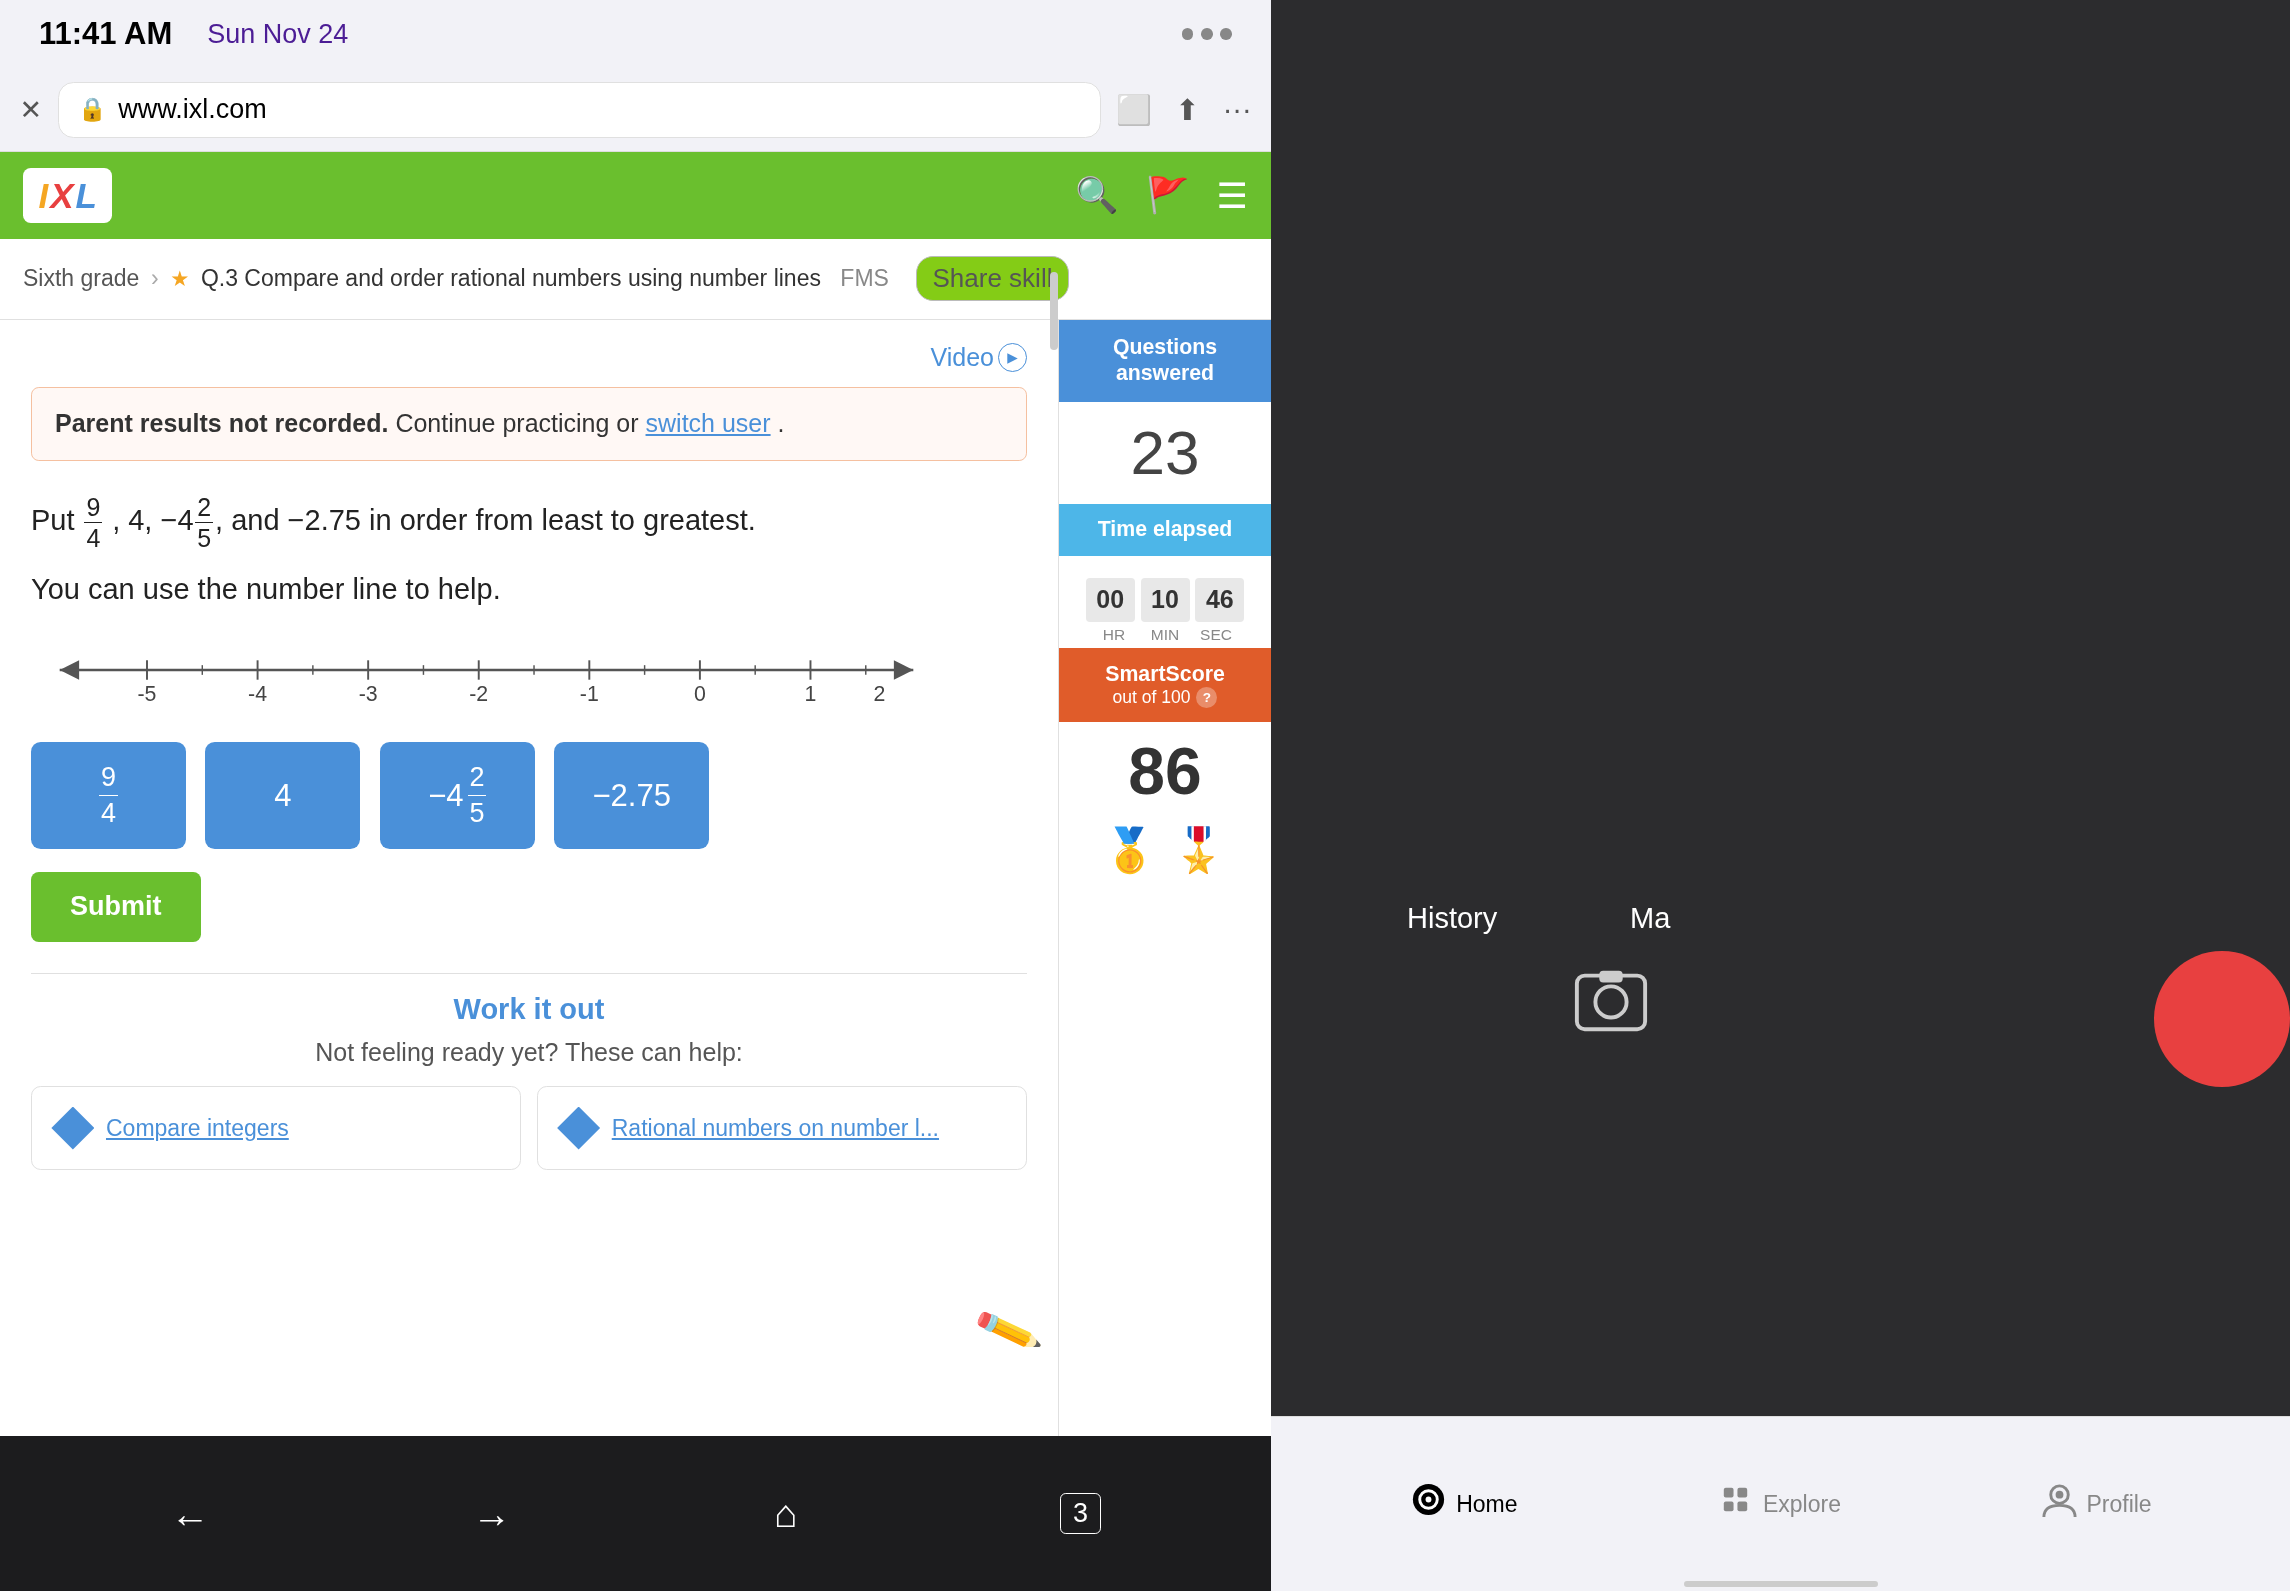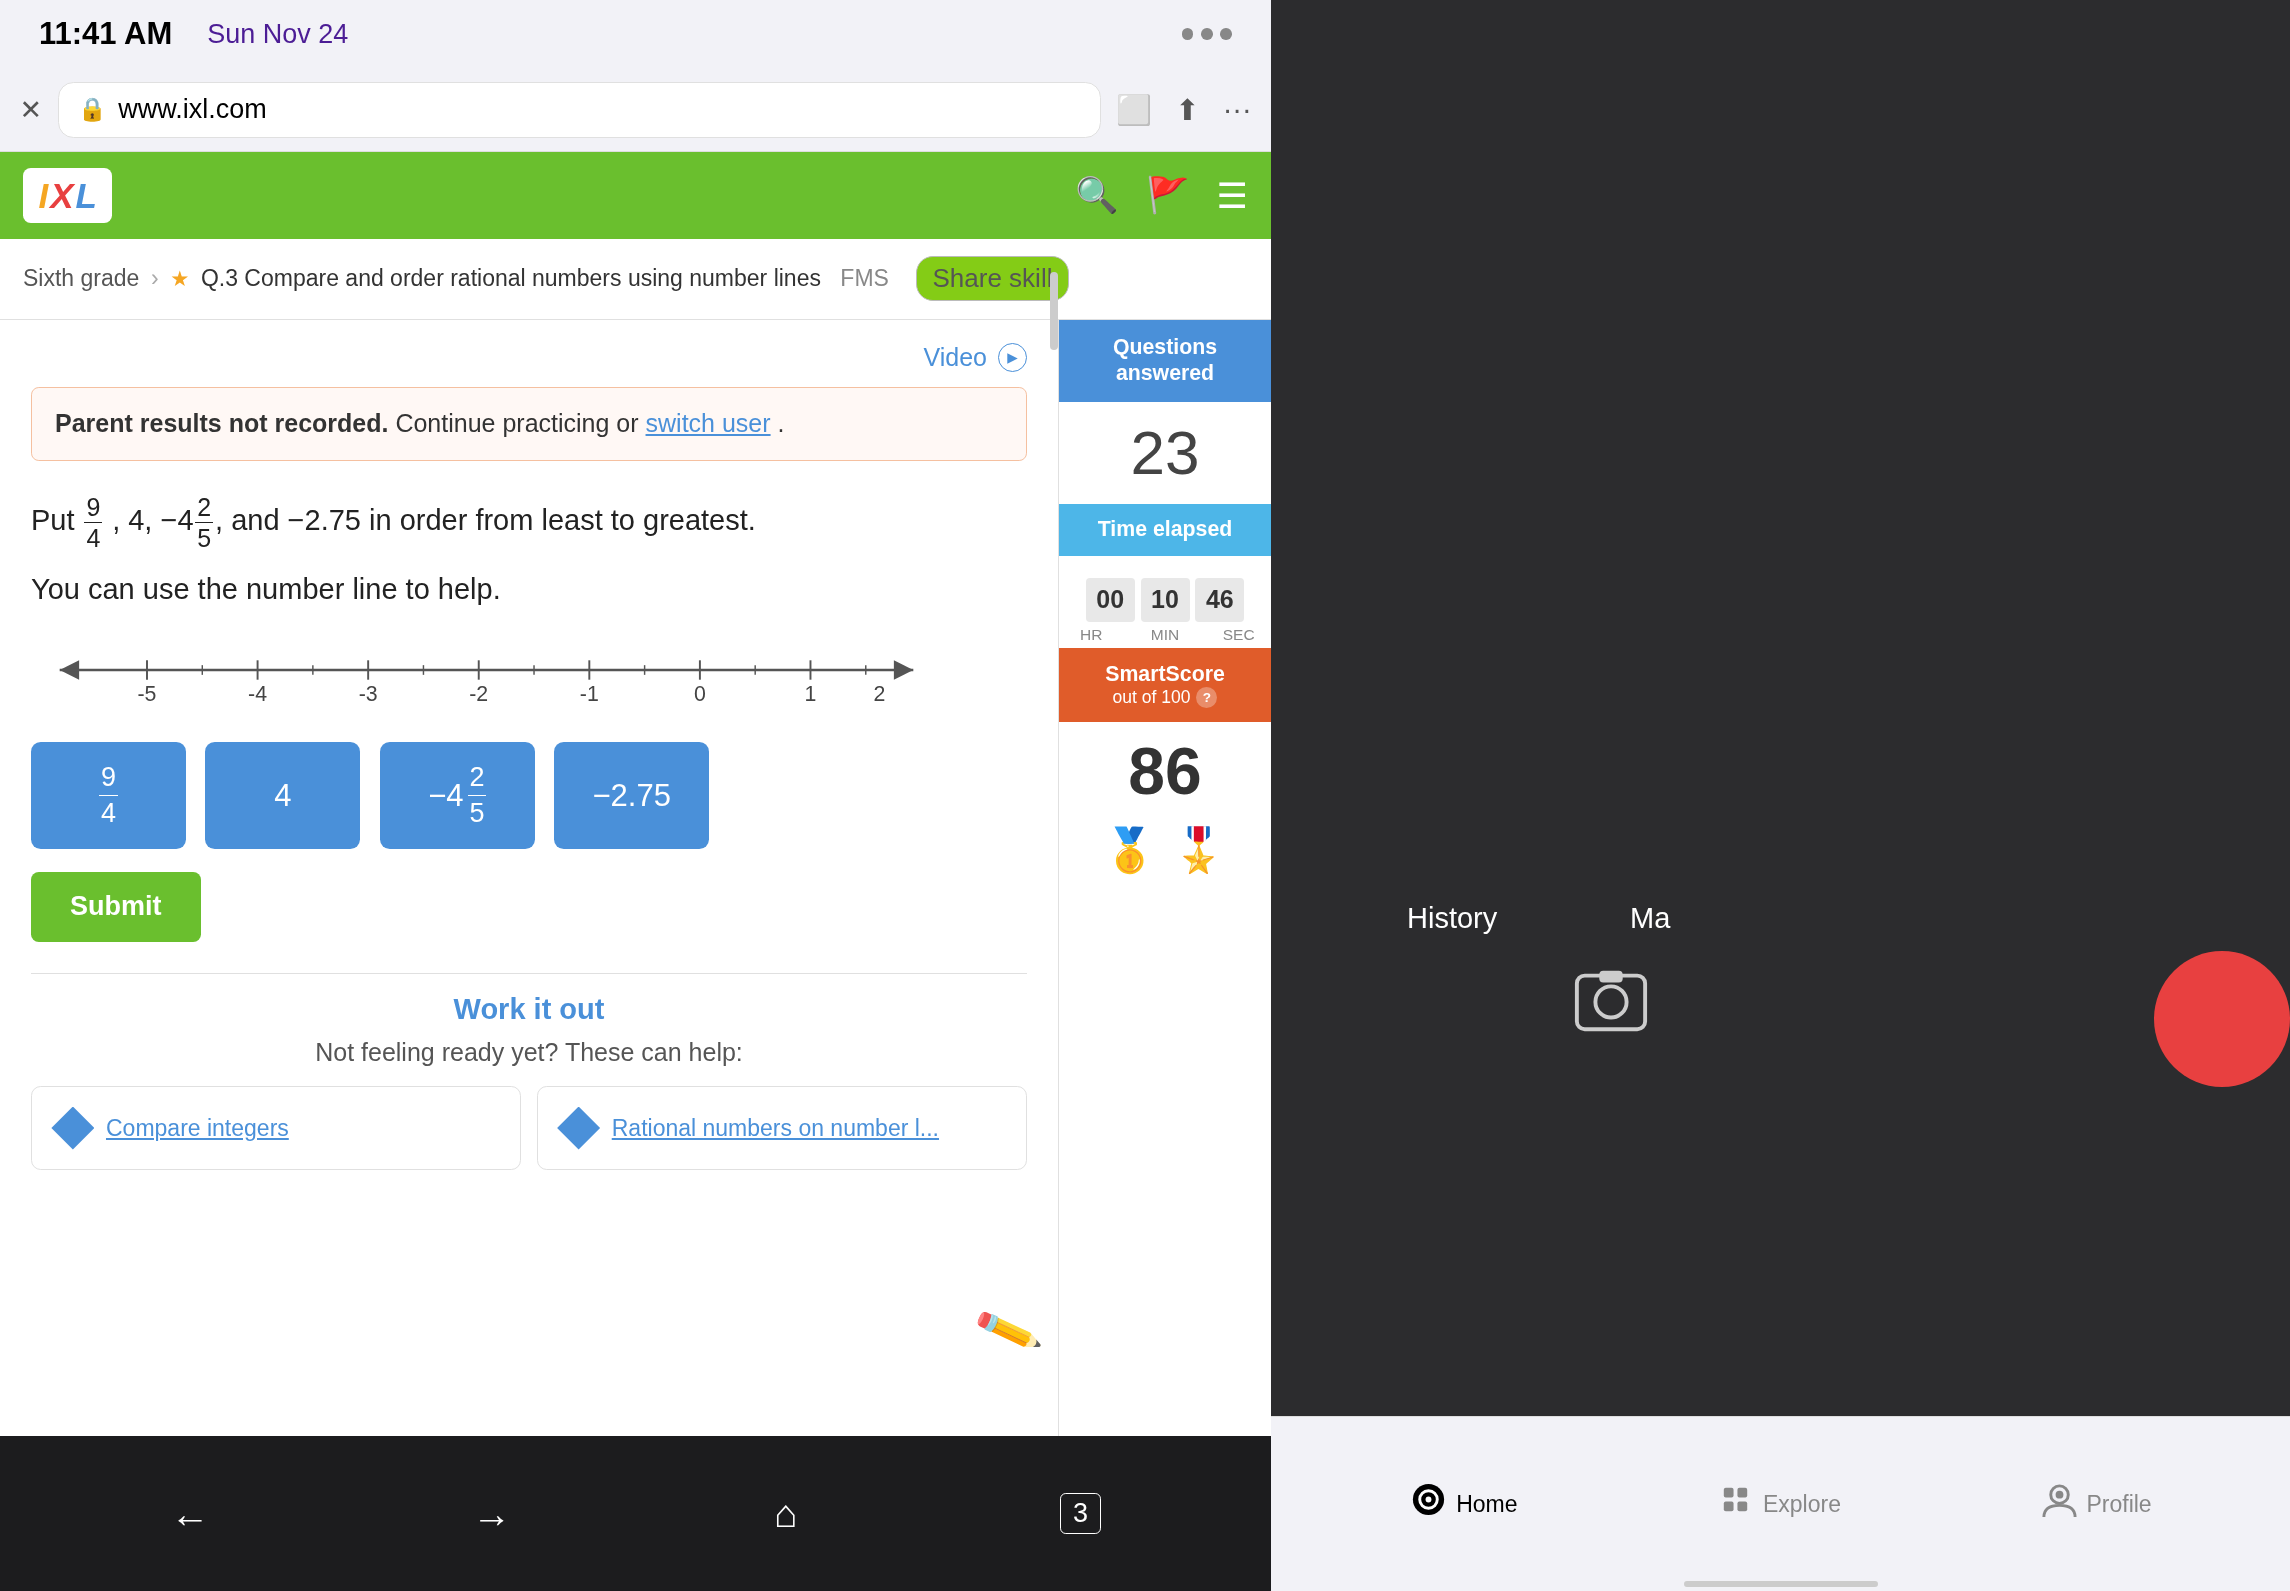--- a/index.html
+++ b/index.html
@@ -170,21 +170,21 @@
 
     
     .video-btn-row {
       display: flex;
       justify-content: flex-end;
       margin-bottom: 15.5px;
     }
     .video-btn {
       display: flex;
       align-items: center;
-      gap: 11px;
+      gap: 4px;
       color: #4a90d9;
       font-size: 25px;
       cursor: pointer;
     }
     .video-play-icon {
       width: 29px;
       height: 29px;
       border: 1.9px solid #4a90d9;
       border-radius: 50%;
       display: flex;
@@ -352,21 +352,21 @@
       border-radius: 3.9px;
       padding: 7.8px 9.7px;
       font-size: 25px;
       font-weight: 600;
       color: #333;
       min-width: 49px;
       text-align: center;
     }
     .timer-labels {
       display: flex;
-      justify-content: space-between;
+      justify-content: center;
       gap: 2px;
     }
     .timer-label {
       font-size: 15.5px;
       color: #888;
       min-width: 49px;
       text-align: center;
     }
 
     .smartscore-panel {

